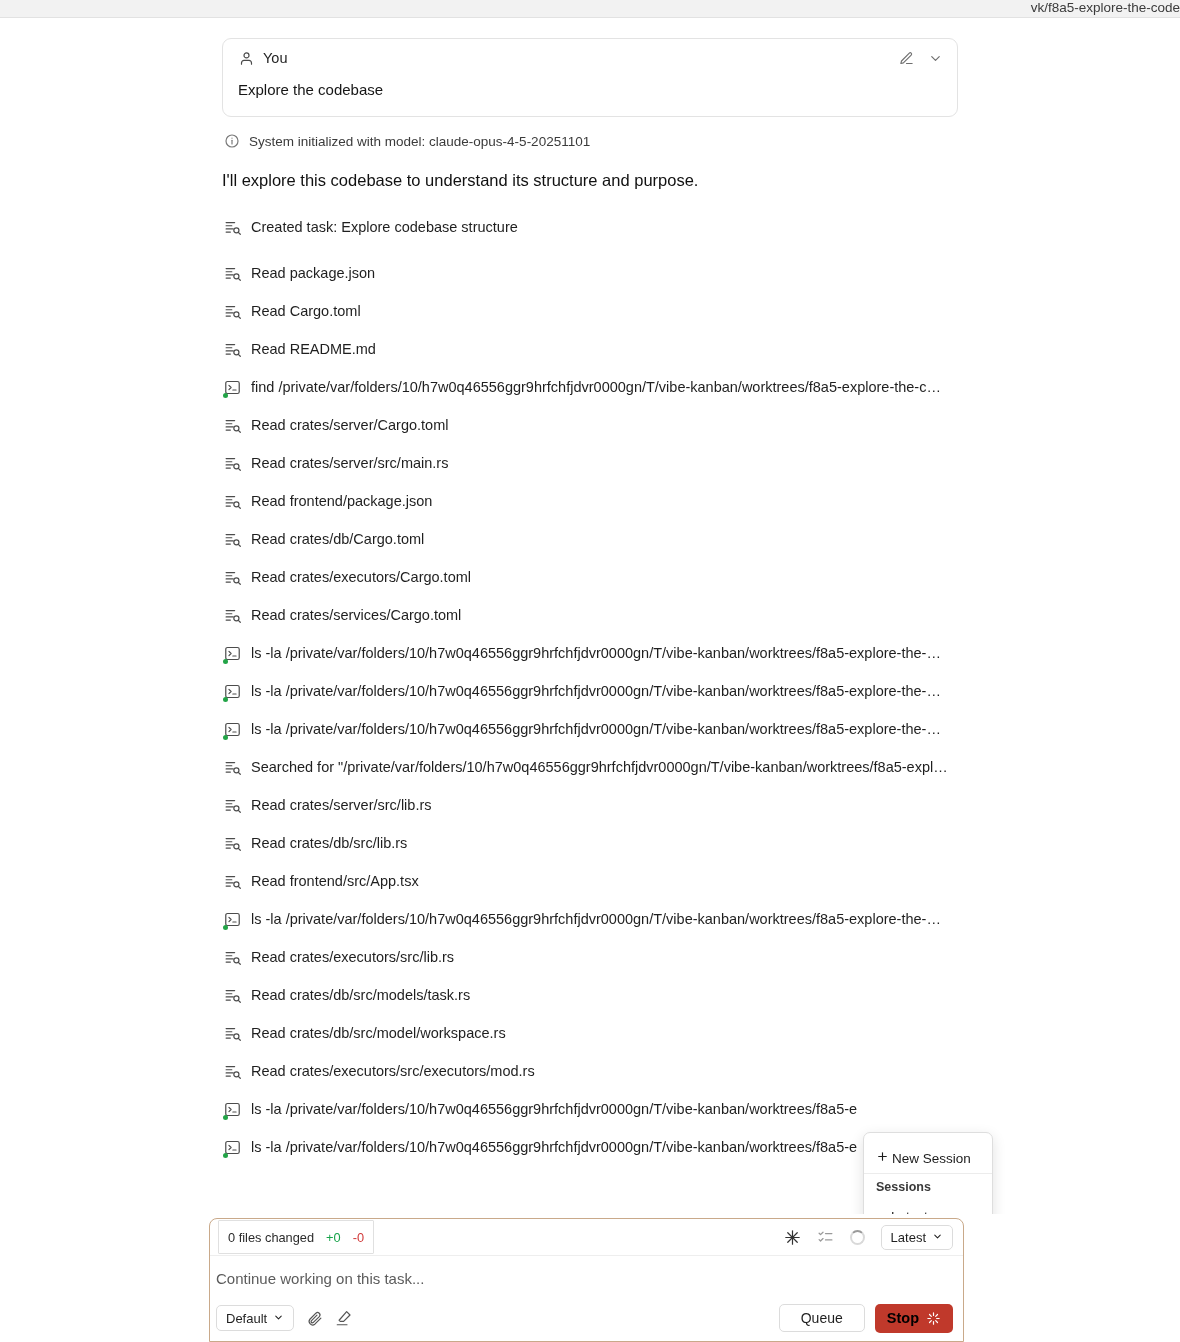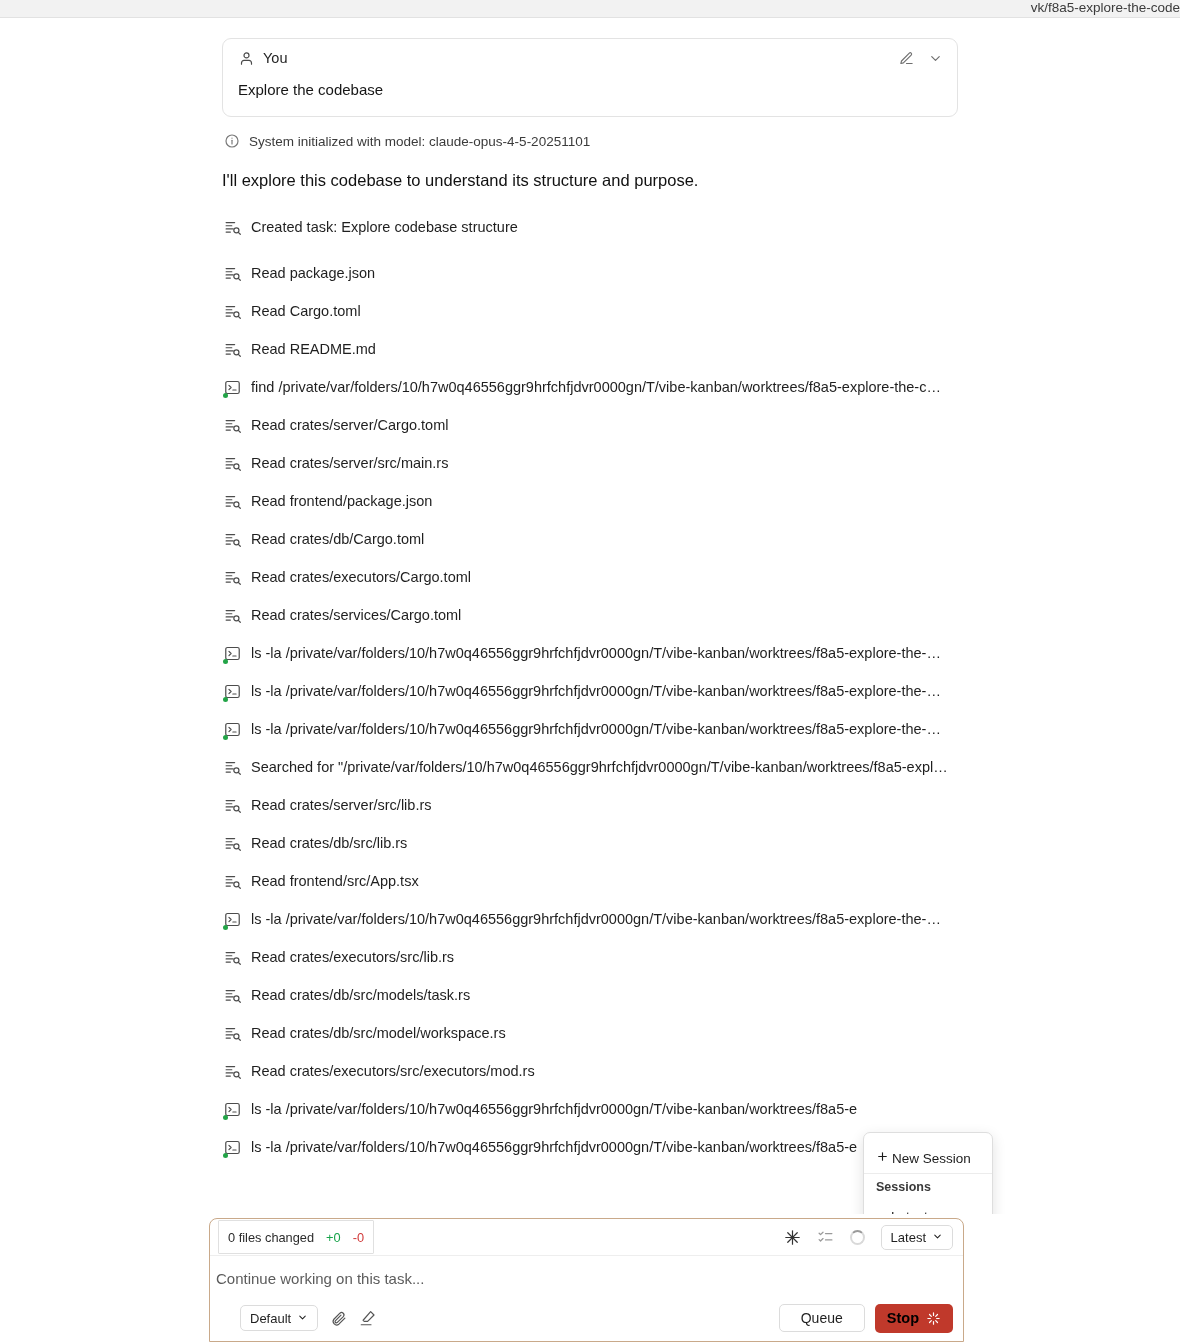--- a/index.html
+++ b/index.html
@@ -245,21 +245,20 @@
     display: inline-flex;
     align-items: center;
     gap: 6px;
     height: 26px;
     padding: 0 9px;
     border: 1px solid #dcdcdc;
     border-radius: 5px;
     font-size: 13px;
     background: #fff;
     cursor: pointer;
-    margin-left: 24px;
   }
   .composer-bottom .right {
     margin-left: auto;
     display: flex;
     align-items: center;
     gap: 10px;
   }
   .queue-btn {
     height: 28px;
     padding: 0 21px;

